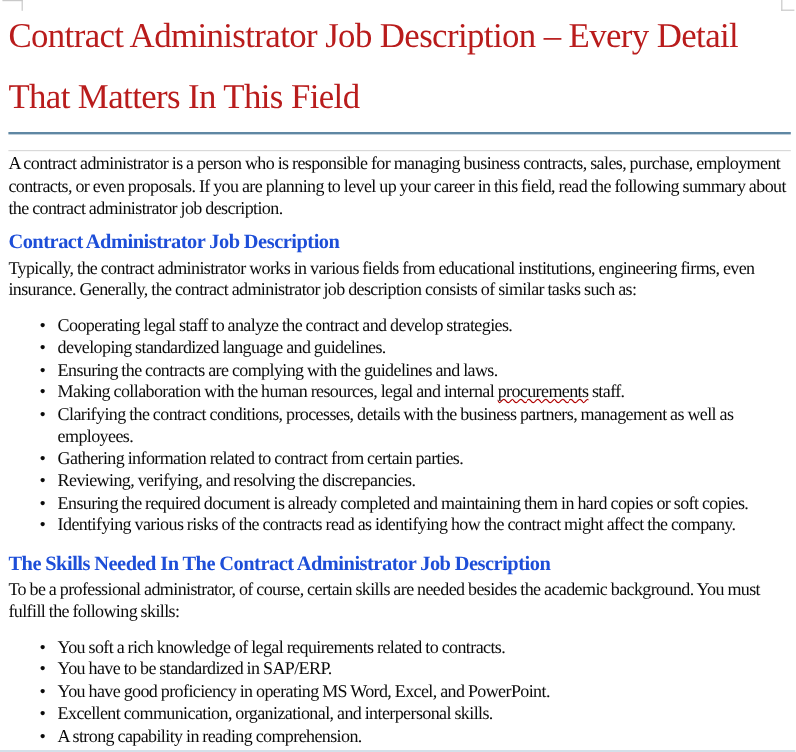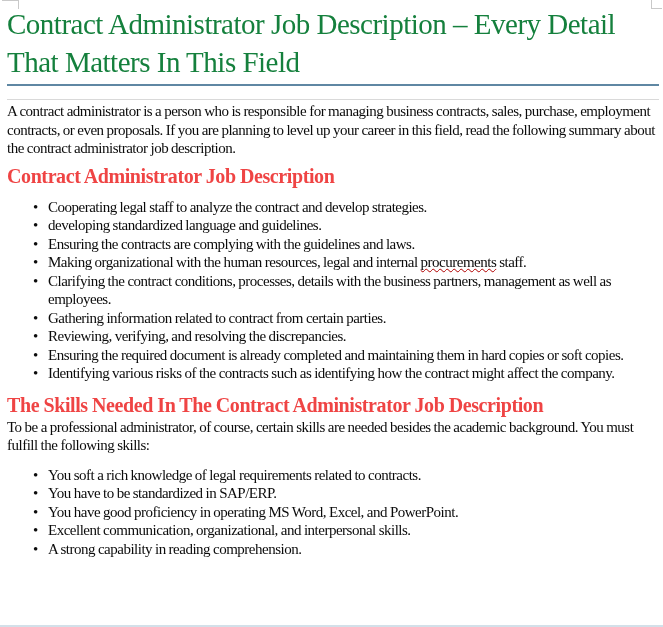--- a/index.html
+++ b/index.html
@@ -34,44 +34,44 @@
   .content {
     padding: 0 4px 0 7px;
     font-size: 15px;
     line-height: 18.5px;
     letter-spacing: -0.5px;
     word-spacing: -0.3px;
   }
   h1.page-title {
     font-family: "Liberation Serif", "DejaVu Serif", serif;
     font-size: 29px;
-    line-height: 38px;
+    line-height: 51px;
     font-weight: 400;
     letter-spacing: -0.5px;
     word-spacing: 0;
-    color: #15803d;
+    color: #b91c1c;
     margin: 5px 0 0 0;
   }
   .divider-blue {
     border: none;
     border-top: 2px solid #5f87a3;
     margin: 3px 0 0 0;
   }
   .divider-gray {
     border: none;
     border-top: 1px solid #d9d9d9;
     margin: 13px 0 0 0;
   }
   p.body-text { margin: 2px 0 0 0; }
   h2.section-heading {
-    font-size: 20px;
+    font-size: 17px;
     line-height: 22px;
     font-weight: 700;
     letter-spacing: -0.4px;
-    color: #ef4444;
+    color: #1d4ed8;
     margin: 7px 0 0 0;
   }
   ul.bullets {
     list-style: none;
     margin: 11px 0 11px 0;
     padding: 0;
   }
   ul.bullets li {
     position: relative;
     padding-left: 41px;
@@ -110,40 +110,41 @@
 
     <h1 class="page-title">Contract Administrator Job Description – Every Detail That Matters In This Field</h1>
 
     <hr class="divider-blue">
     <hr class="divider-gray">
 
     <p class="body-text">A contract administrator is a person who is responsible for managing business contracts, sales, purchase, employment contracts, or even proposals. If you are planning to level up your career in this field, read the following summary about the contract administrator job description.</p>
 
     <section>
       <h2 class="section-heading">Contract Administrator Job Description</h2>
+      <p class="body-text">Typically, the contract administrator works in various fields from educational institutions, engineering firms, even insurance. Generally, the contract administrator job description consists of similar tasks such as:</p>
       <ul class="bullets">
 
           <li><span>Cooperating legal staff to analyze the contract and develop strategies.</span><span class="sq"></span><span></span></li>
 
           <li><span>developing standardized language and guidelines.</span><span class="sq"></span><span></span></li>
 
           <li><span>Ensuring the contracts are complying with the guidelines and laws.</span><span class="sq"></span><span></span></li>
 
-          <li><span>Making organizational with the human resources, legal and internal </span><span class="sq">procurements</span><span> staff.</span></li>
+          <li><span>Making collaboration with the human resources, legal and internal </span><span class="sq">procurements</span><span> staff.</span></li>
 
           <li><span>Clarifying the contract conditions, processes, details with the business partners, management as well as employees.</span><span class="sq"></span><span></span></li>
 
           <li><span>Gathering information related to contract from certain parties.</span><span class="sq"></span><span></span></li>
 
           <li><span>Reviewing, verifying, and resolving the discrepancies.</span><span class="sq"></span><span></span></li>
 
           <li><span>Ensuring the required document is already completed and maintaining them in hard copies or soft copies.</span><span class="sq"></span><span></span></li>
 
 
-          <li><span>Identifying various risks of the contracts such as identifying how the contract might affect the company.</span><span class="sq"></span><span></span></li>
+          <li><span>Identifying various risks of the contracts read as identifying how the contract might affect the company.</span><span class="sq"></span><span></span></li>
         </ul>
     </section>
 
     <section>
       <h2 class="section-heading">The Skills Needed In The Contract Administrator Job Description</h2>
       <p class="body-text">To be a professional administrator, of course, certain skills are needed besides the academic background. You must fulfill the following skills:</p>
       <ul class="bullets">
 
           <li><span>You soft a rich knowledge of legal requirements related to contracts.</span><span class="sq"></span><span></span></li>
 

